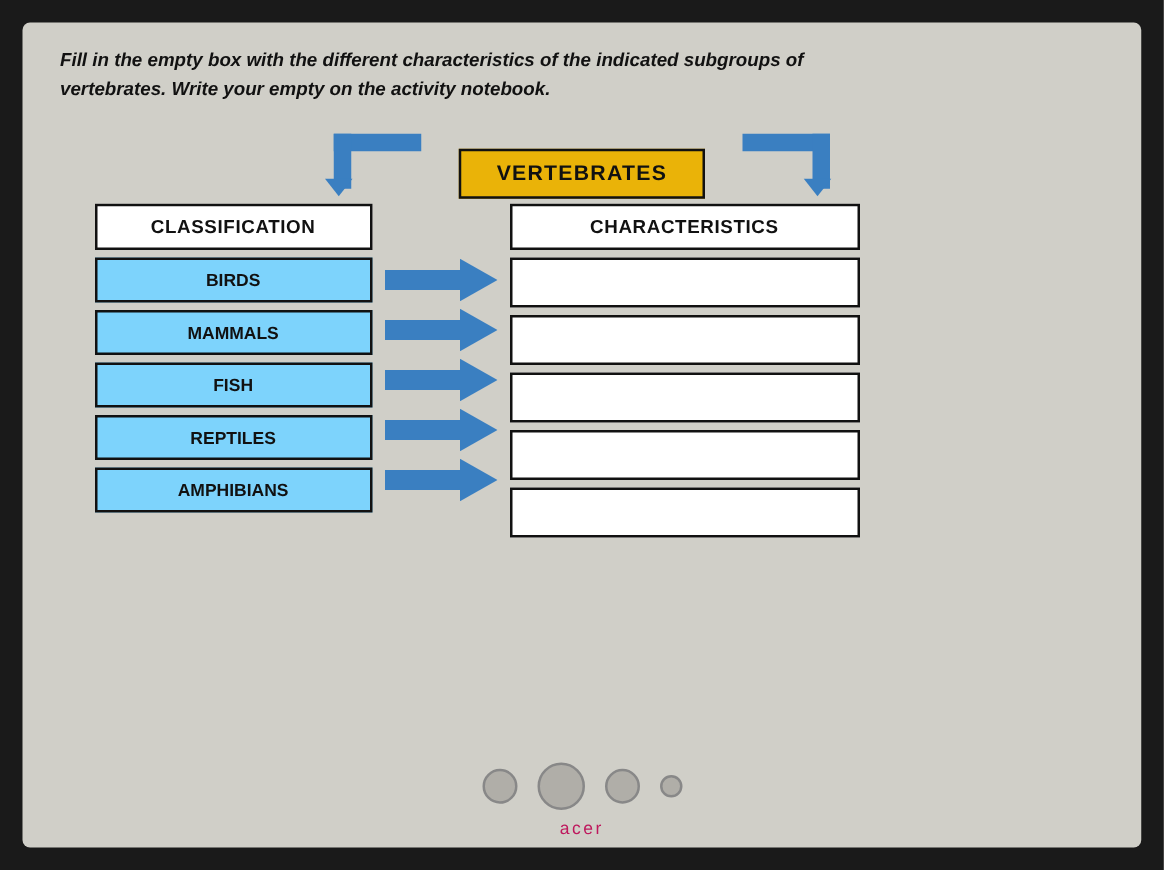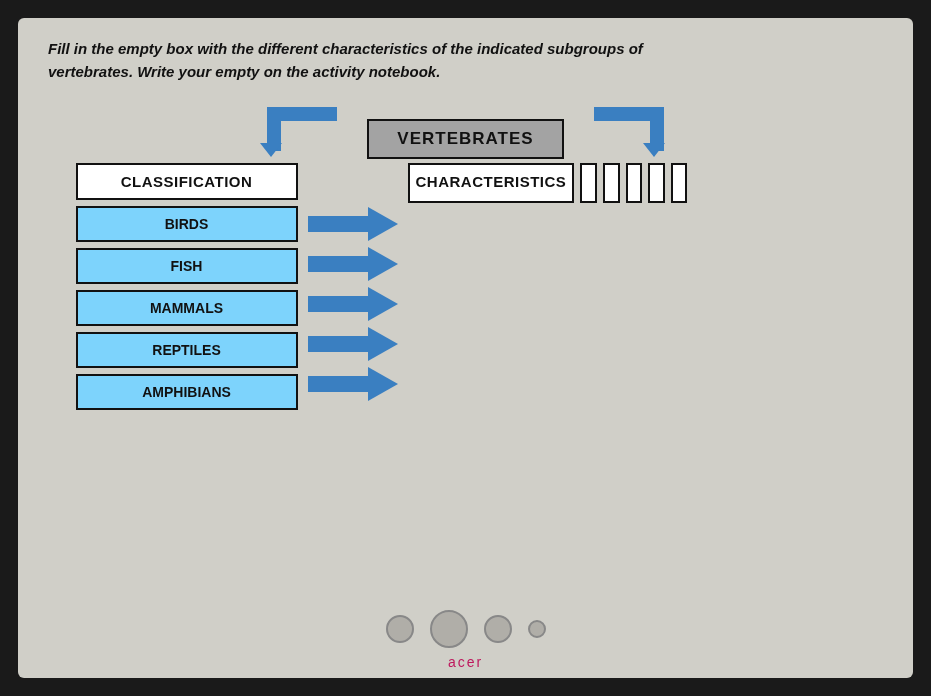--- a/index.html
+++ b/index.html
@@ -40,21 +40,21 @@
     .diagram-area {
       display: flex;
       flex-direction: column;
       align-items: center;
       width: 100%;
       flex: 1;
     }
 
     .vertebrates-box {
       border: 2.5px solid #111;
-      background: #a3a3a3;
+      background: #eab308;
       padding: 8px 28px;
       font-size: 17px;
       font-weight: bold;
       letter-spacing: 1px;
       color: #111;
       position: relative;
       z-index: 2;
     }
 
     
@@ -79,20 +79,21 @@
       flex-direction: column;
       align-items: center;
       justify-content: center;
       gap: 6px;
       width: 110px;
       padding-top: 44px;
     }
 
     .right-col {
       display: flex;
+      flex-direction: column;
       gap: 6px;
       width: 280px;
     }
 
     .header-box {
       border: 2.5px solid #111;
       background: #fff;
       text-align: center;
       padding: 8px 6px;
       font-size: 15px;
@@ -221,24 +222,24 @@
     <div class="main-content">
 
       <div class="left-col">
         <div class="header-box">
           <span>CLASSIFICATION</span>
         </div>
         <div class="label-box">
           <span>BIRDS</span>
         </div>
         <div class="label-box">
+          <span>MAMMALS</span>
+        </div>
+        <div class="label-box">
           <span>FISH</span>
-        </div>
-        <div class="label-box">
-          <span>MAMMALS</span>
         </div>
         <div class="label-box">
           <span>REPTILES</span>
         </div>
         <div class="label-box">
           <span>AMPHIBIANS</span>
         </div>
       </div>
 
       <div class="middle-col">

